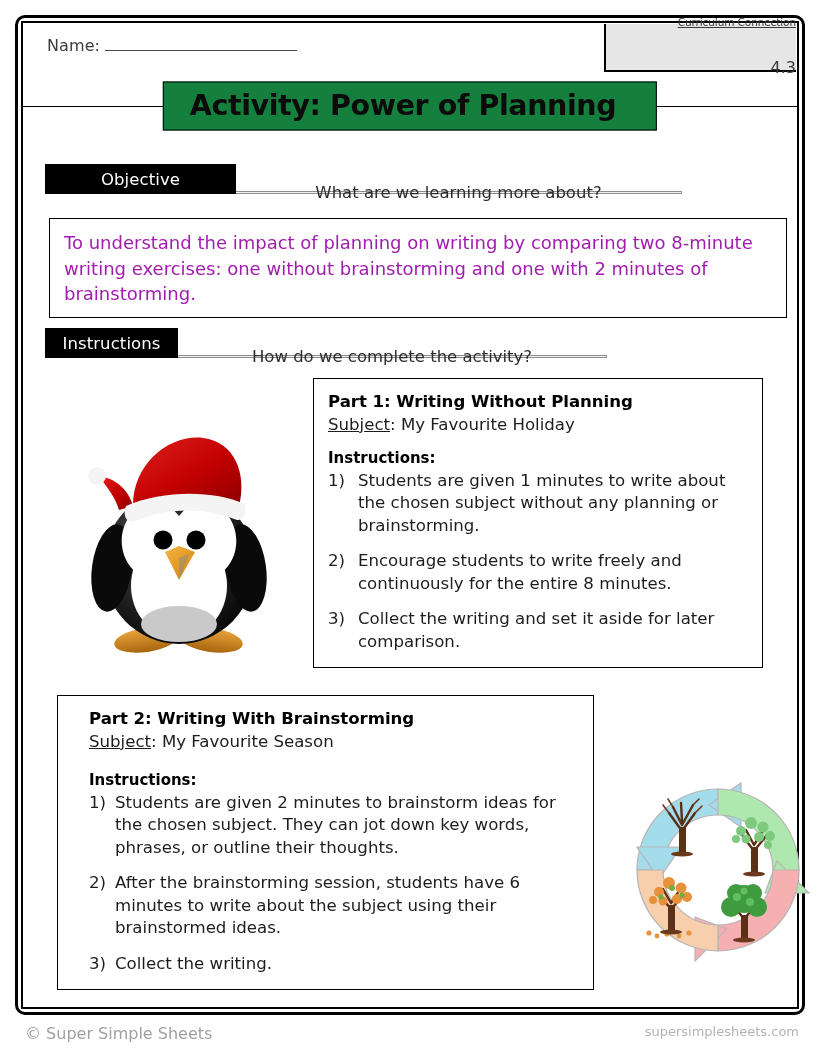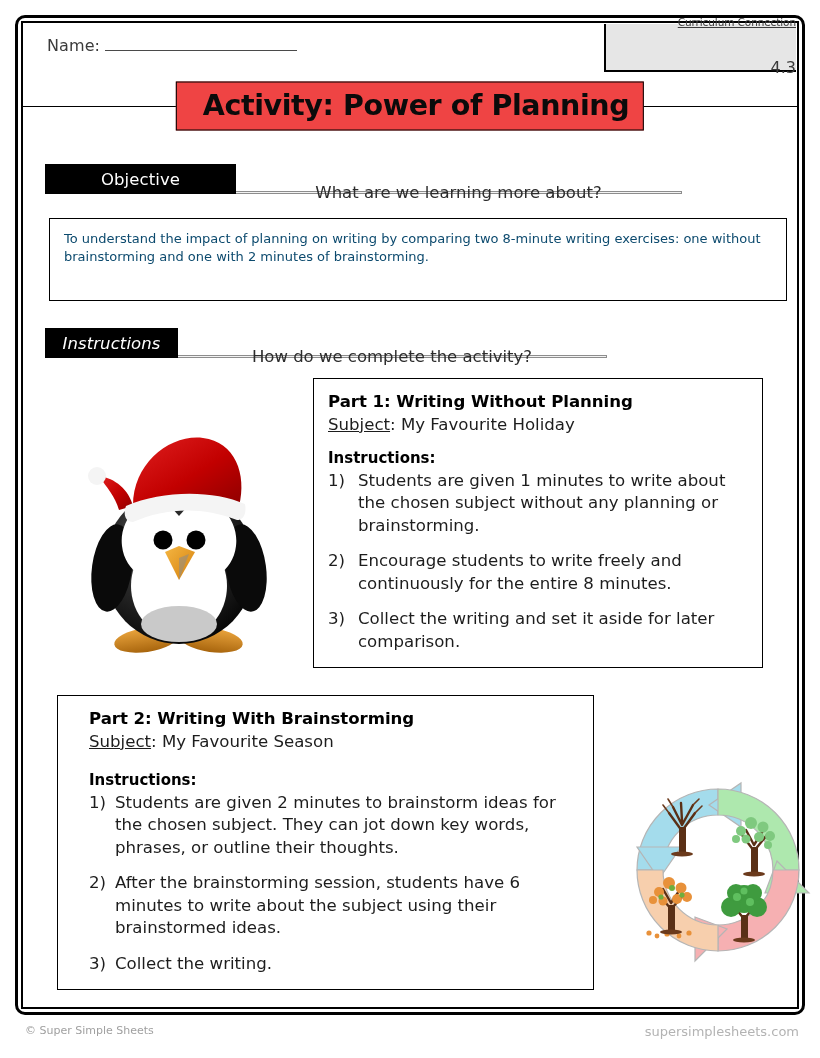--- a/index.html
+++ b/index.html
@@ -100,23 +100,23 @@
     left: 0; right: 0;
     top: 50%;
     height: 1.4px;
     background: #000;
   }
   .title-box {
     position: absolute;
     left: 50%;
     top: 50%;
     transform: translate(-50%, -50%);
-    background: #ef4444;
+    background: #15803d;
     border: 1.6px solid #000;
-    padding: 6px 14px 8px 26px;
+    padding: 6px 40px 8px 26px;
     z-index: 2;
   }
   .title-box .title-text {
     font-size: 28.5px;
     font-weight: bold;
     letter-spacing: -.4px;
     white-space: nowrap;
     color: #0b0b0b;
     font-family: "DejaVu Sans", sans-serif;
   }
@@ -146,35 +146,35 @@
     font-size: 16.5px;
     color: #2c2c2c;
     flex: 1;
     margin-top: 27px;
   }
 
   #objective-head { left: 22px; top: 141px; width: 637px; }
   #objective-head .section-tab { width: 191px; text-align: center; }
 
   #instructions-head { left: 22px; top: 305px; width: 562px; }
-  #instructions-head .section-tab { width: 133px; font-style: italic; }
+  #instructions-head .section-tab { width: 133px; }
 
   
   .objective-box {
     position: absolute;
     left: 26px; top: 195px;
     width: 738px;
     min-height: 83px;
     border: 1.4px solid #000;
     padding: 11px 14px 10px 14px;
   }
   .objective-text {
-    font-size: 13px;
+    font-size: 18px;
     line-height: 1.42;
-    color: #0c4a6e;
+    color: #a21caf;
   }
 
   
   .part-box {
     position: absolute;
     border: 1.5px solid #000;
     background: #fff;
     padding: 12px 14px 13px 14px;
   }
   #part1-box { left: 290px; top: 355px; width: 450px; }
@@ -238,21 +238,21 @@
   .footer {
     position: absolute;
     left: 15px;
     top: 1024px;
     width: 790px;
     height: 24px;
   }
   .footer-left {
     position: absolute;
     left: 10px; top: 0;
-    font-size: 11px;
+    font-size: 16px;
     color: #a0a0a0;
     text-align: center;
   }
   .footer-right {
     position: absolute;
     right: 6px; top: 0;
     font-size: 13px;
     color: #b3b3b3;
   }
 </style>

